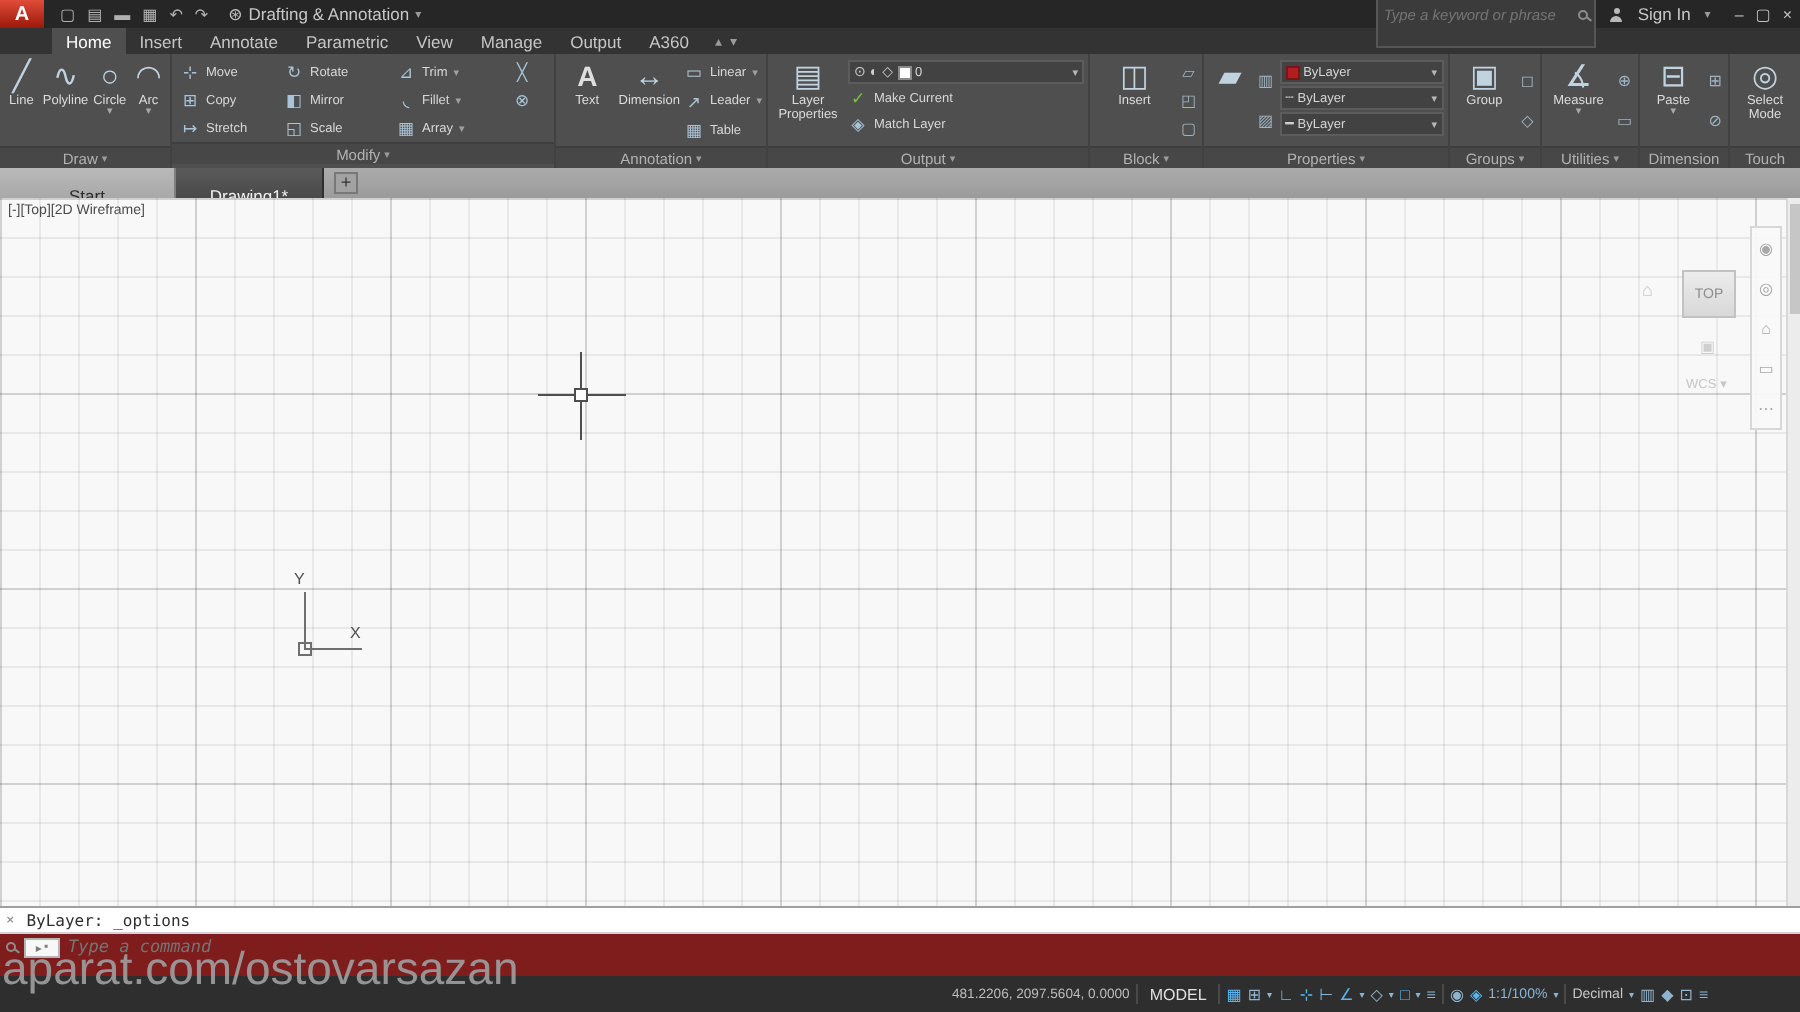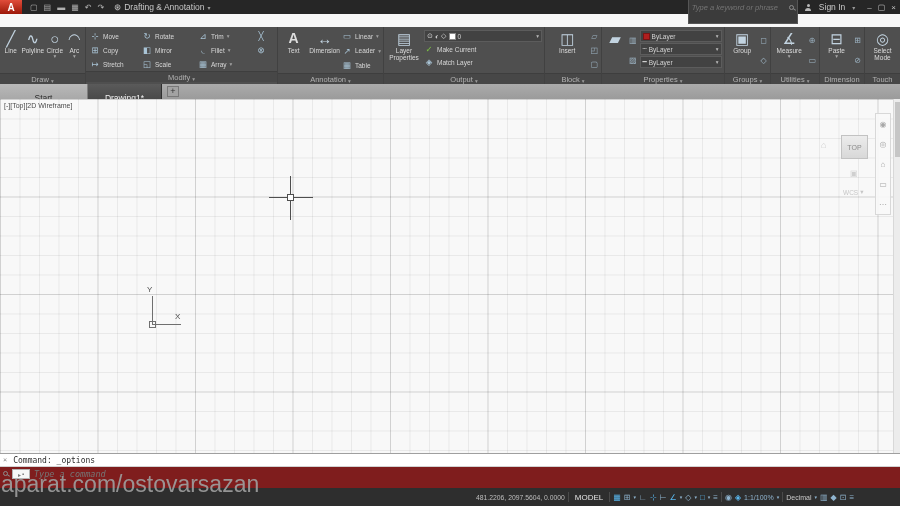--- a/index.html
+++ b/index.html
@@ -28,21 +28,21 @@
   
   .rtabs{position:absolute;left:0;top:14px;width:900px;height:13px;background:#333;display:flex;align-items:stretch;padding-left:26px;font-size:8.5px;color:#c6c6c6}
   .rtab{padding:0 7px;display:flex;align-items:center}
   .rtab.active{background:#4f4f4f;color:#fff}
   .rtab-extra{display:flex;align-items:center;gap:4px;padding:0 6px;color:#9a9a9a;font-size:7px}
 
   
   .ribbon{position:absolute;left:0;top:27px;width:900px;height:57px;background:#4f4f4f}
   .panel{position:absolute;top:0;height:57px;border-right:1px solid #414141;display:flex;flex-direction:column}
   .pbody{flex:1;display:flex;align-items:stretch;padding:1px 2px 0 2px;gap:2px}
-  .plabel{height:11px;background:#474747;border-top:1px solid #3e3e3e;display:flex;align-items:flex-end;justify-content:center;gap:2px;font-size:7.5px;color:#b2b2b2}
+  .plabel{height:11px;background:#474747;border-top:1px solid #3e3e3e;display:flex;align-items:center;justify-content:center;gap:2px;font-size:7.5px;color:#b2b2b2}
   .plabel .c{font-size:5.5px;color:#9c9c9c}
   .bigbtn{display:flex;flex-direction:column;align-items:center;justify-content:flex-start;color:#dcdcdc;font-size:6.5px;line-height:1.1;padding-top:2px;text-align:center;flex:1}
   .bicon{font-size:15px;line-height:17px;color:#c2d3e0}
   .bicon.alpha{font-weight:bold;color:#dedede;font-size:14px}
   .bcaret{font-size:5.5px;color:#a8a8a8;line-height:5px}
   .smcol{display:flex;flex-direction:column;justify-content:space-between;padding:2px 0}
   .smbtn{display:flex;align-items:center;gap:3px;color:#d8d8d8;font-size:6.5px;height:12px}
   .sicon{font-size:8.5px;color:#a9c4d6;width:10px;text-align:center;flex:none}
   .sicon.green{color:#7ac143}
   .scaret{font-size:5.5px;color:#a0a0a0}
@@ -141,20 +141,34 @@
       <span class="signin">Sign In</span>
       <span class="tbcaret">▾</span>
       <div class="winctl">
         <span>–</span>
         <span>▢</span>
         <span>×</span>
       </div>
     </div>
   </div>
 
+  <div class="rtabs">
+    <div class="rtab active">Home</div>
+    <div class="rtab">Insert</div>
+    <div class="rtab">Annotate</div>
+    <div class="rtab">Parametric</div>
+    <div class="rtab">View</div>
+    <div class="rtab">Manage</div>
+    <div class="rtab">Output</div>
+    <div class="rtab">A360</div>
+    <div class="rtab-extra">
+      <span>▴</span>
+      <span>▾</span>
+    </div>
+  </div>
 
   <div class="ribbon">
 
     <div class="panel" style="left:0;width:86px">
       <div class="pbody">
         <div class="bigbtn">
           <span class="bicon">╱</span>
           <span>Line</span>
         </div>
         <div class="bigbtn">
@@ -452,21 +466,21 @@
       <span>⋯</span>
     </div>
   </div>
 
   <div class="vscroll">
     <div class="vthumb"></div>
   </div>
 
   <div class="cmdhist">
     <span class="cmdx">×</span>
-    <span>Command: _options</span>
+    <span>ByLayer: _options</span>
   </div>
   <div class="cmdline">
     <span class="mag cmdmag"></span>
     <div class="promptbox">
       <span>▸</span>
       <span>▪</span>
     </div>
     <input type="text" placeholder="Type a command" style="">
   </div>
 

